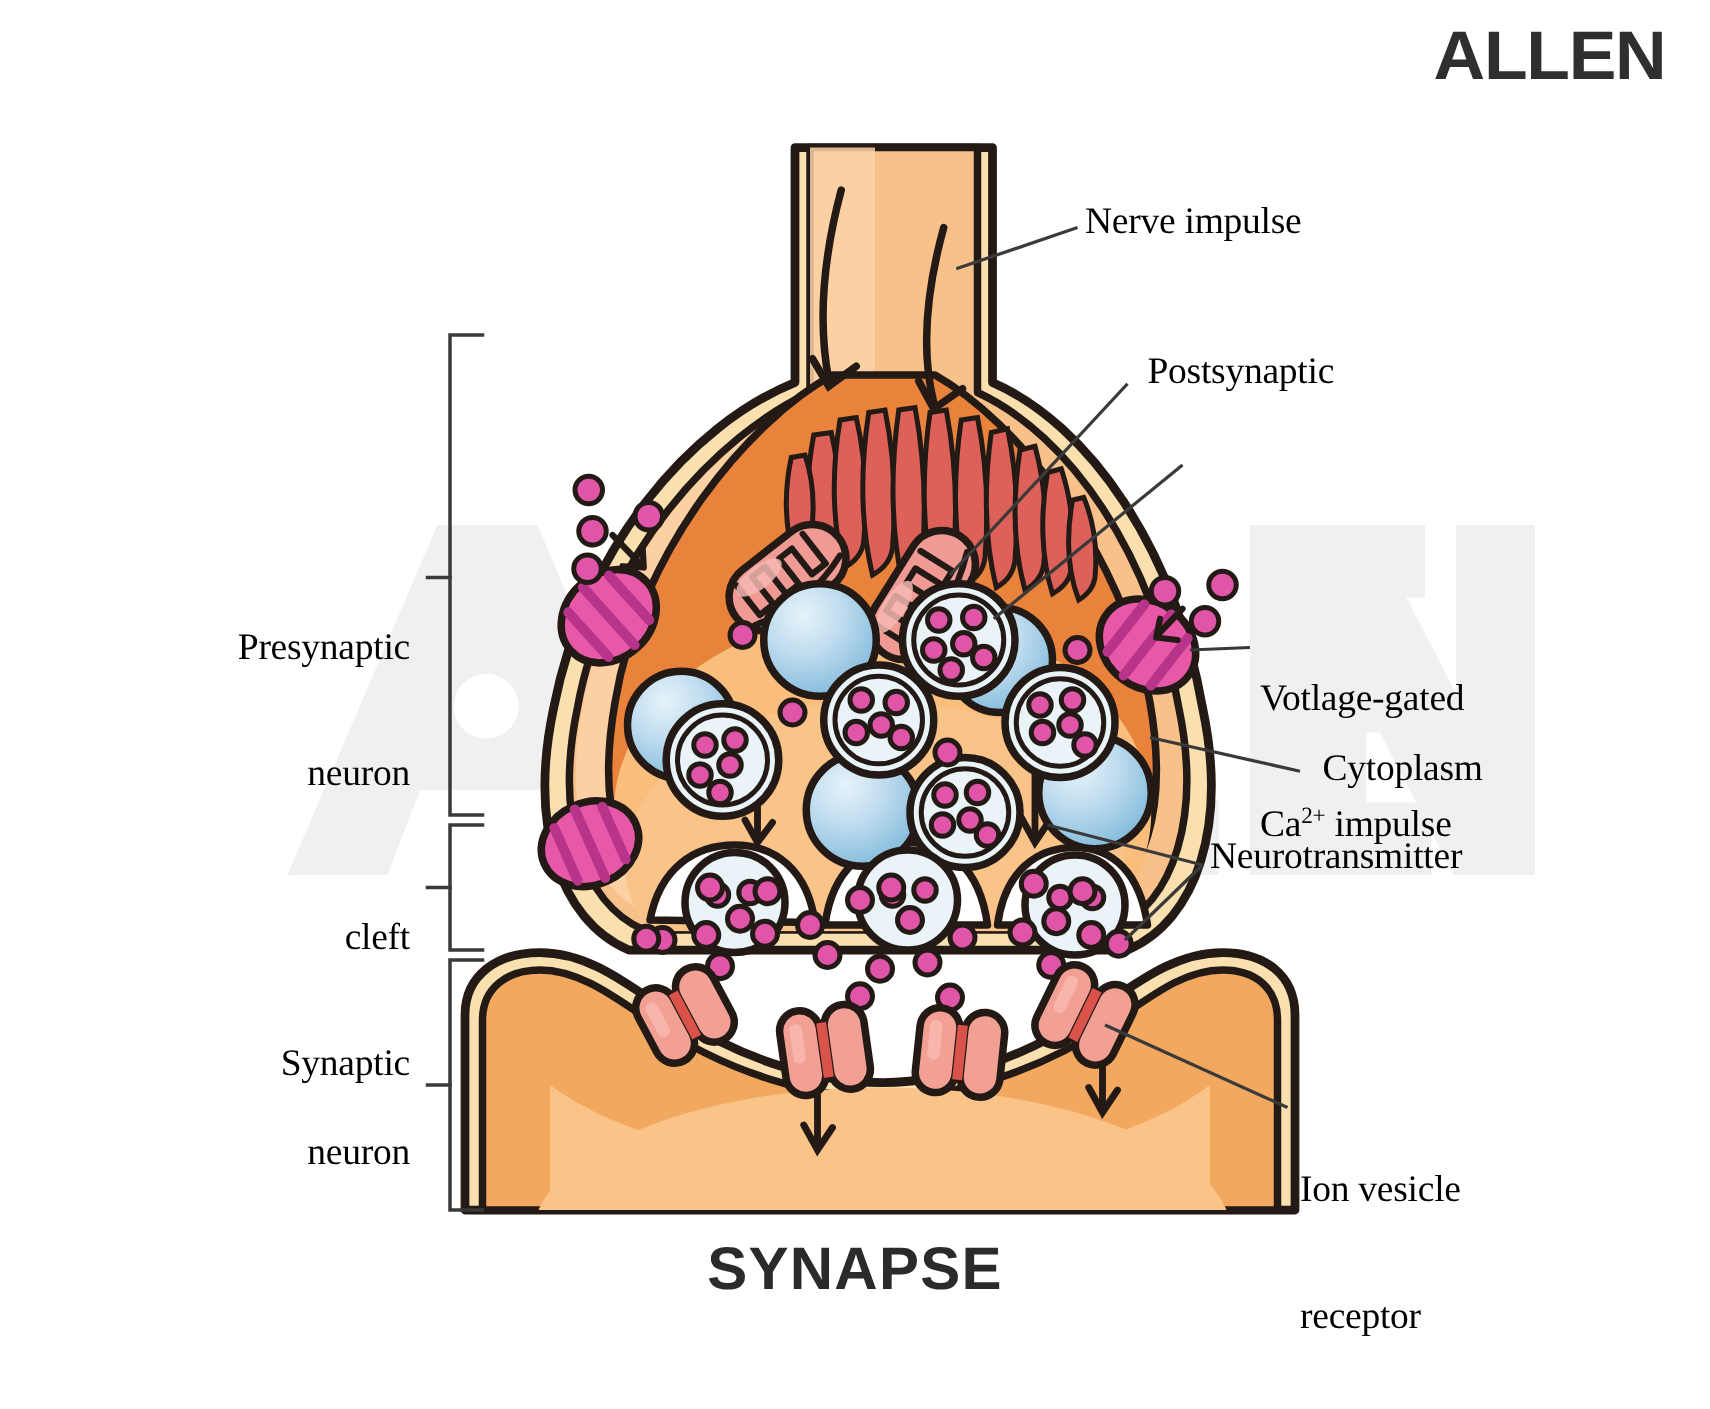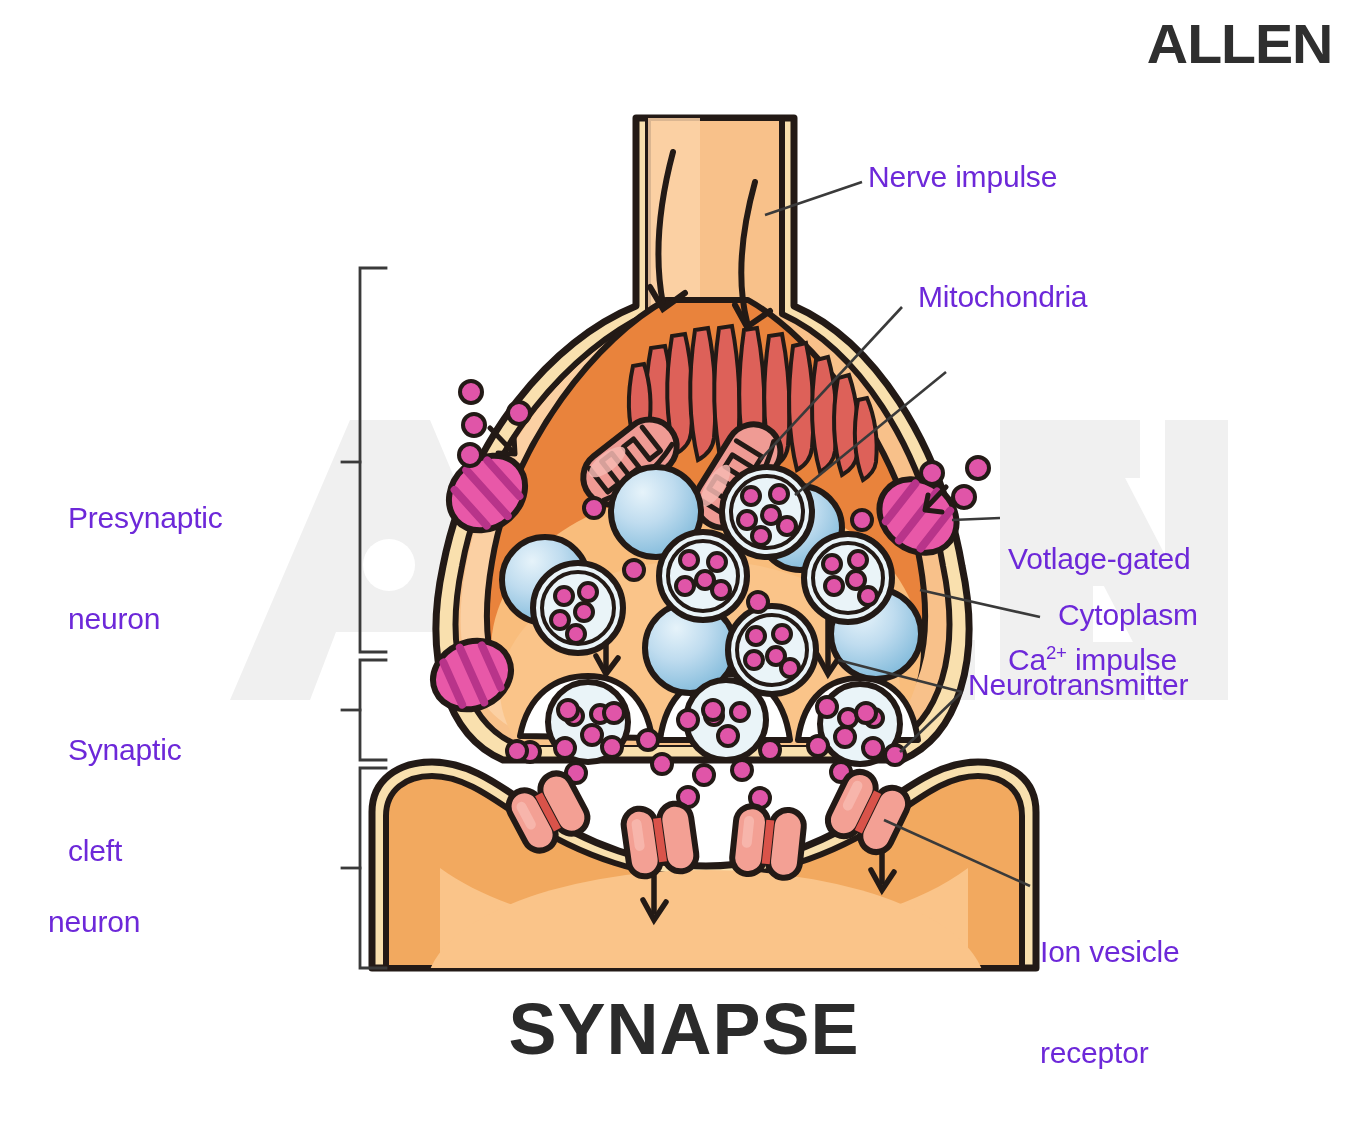--- a/index.html
+++ b/index.html
@@ -27,49 +27,49 @@
     left: 0;
     top: 0;
     width: 1368px;
     height: 1127px;
     overflow: visible;
   }
   .txt {
     position: absolute;
     white-space: pre;
     line-height: 1.12;
-    color: #6d28d9;
-    font-family: Liberation Sans, sans-serif;
+    color: #000000;
+    font-family: Liberation Serif, serif;
   }
   .label {
     font-size: 30px;
     font-weight: 400;
     letter-spacing: -0.2px;
   }
   .label.right  { text-align: left; }
-  .label.leftal { text-align: left; }
+  .label.leftal { text-align: right; }
   #brand {
     position: absolute;
     right: 36px;
     top: 12px;
     font-size: 55px;
     font-weight: 900;
     letter-spacing: -1px;
     color: #2f2f2f;
     font-family: "Liberation Sans", sans-serif;
     transform: scaleX(1.04);
     transform-origin: right top;
   }
   #title {
     position: absolute;
     left: 0;
     right: 0;
     top: 988px;
     text-align: center;
-    font-size: 72px;
+    font-size: 48px;
     font-weight: 900;
     letter-spacing: 1px;
     color: #2b2b2b;
     font-family: "Liberation Sans", sans-serif;
   }
   .sup { font-size: 0.62em; vertical-align: super; }
 </style>
 </head>
 <body>
 
@@ -476,21 +476,21 @@
 
       <path d="M386 768 L 360 768 L 360 968 L 386 968"></path>
       <path d="M360 868 L 342 868"></path>
     </g>
   </svg>
 
   <div id="brand">ALLEN</div>
 
   <div class="txt label right" style="left:868px; top:160px;">Nerve impulse</div>
 
-  <div class="txt label right" style="left:918px; top:280px;">Mitochondria</div>
+  <div class="txt label right" style="left:918px; top:280px;">Postsynaptic</div>
 
 
   <div class="txt label right" style="left:1008px; top:475px;">
     <div>Votlage-gated</div>
     <div><span>Ca</span><span class="sup">2+</span><span> impulse</span></div>
   </div>
 
   <div class="txt label right" style="left:1058px; top:598px;text-align:center;">Cytoplasm</div>
 
   <div class="txt label right" style="left:968px; top:668px;">Neurotransmitter</div>
@@ -499,22 +499,22 @@
     <div>Ion vesicle</div>
     <div>receptor</div>
   </div>
 
   <div class="txt label leftal" style="right:1040px; top:434px; width:260px;">
     <div>Presynaptic</div>
     <div>neuron</div>
   </div>
 
   <div class="txt label leftal" style="right:1040px; top:666px; width:260px;">
+    <div>cleft</div>
     <div>Synaptic</div>
-    <div>cleft</div>
   </div>
 
   <div class="txt label leftal" style="right:1040px; top:838px; width:280px;">
     <div>neuron</div>
   </div>
 
   <div id="title">SYNAPSE</div>
 
 </div>
 

